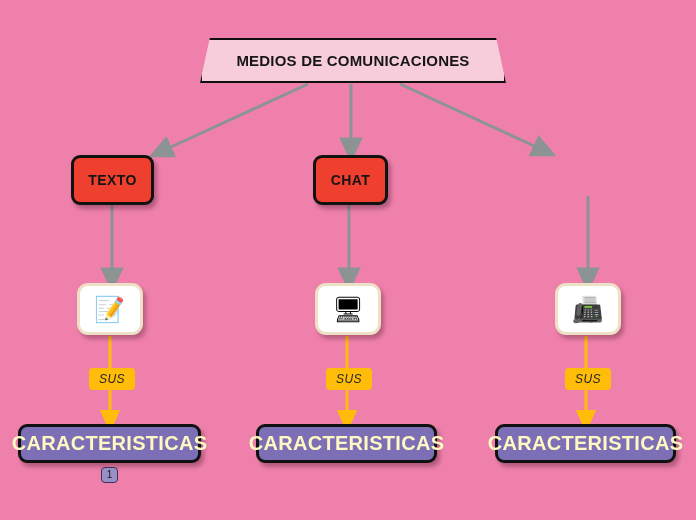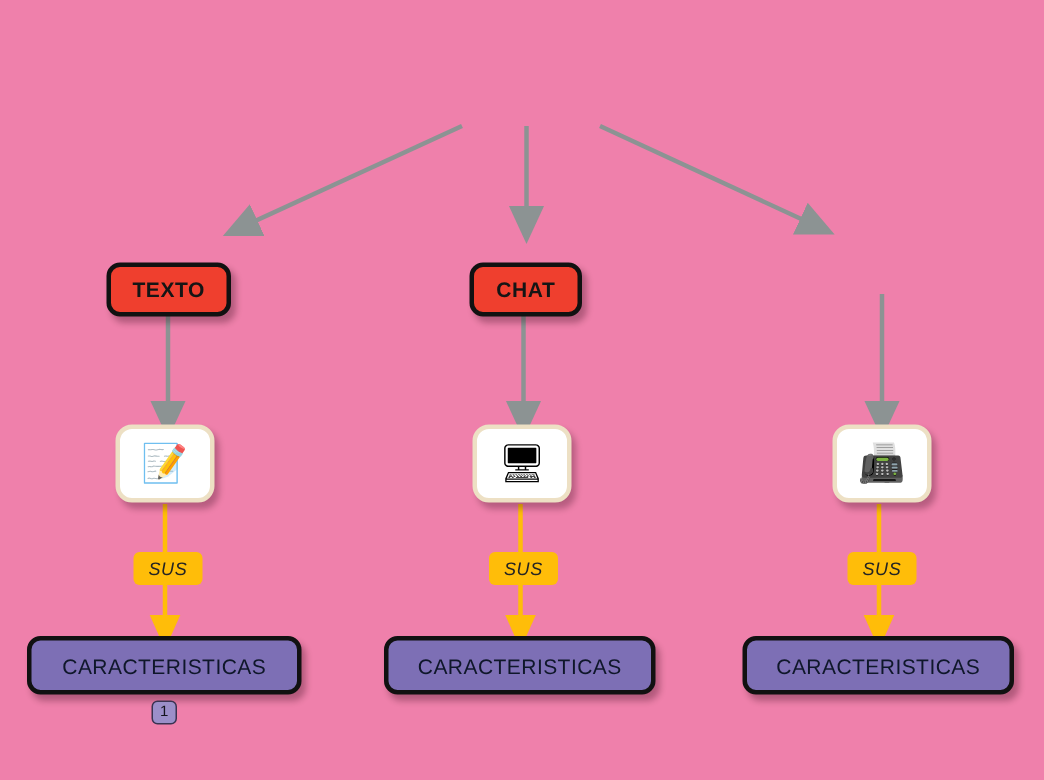--- a/index.html
+++ b/index.html
@@ -52,30 +52,29 @@
     font-size: 15px;
     font-weight: bold;
     color: #161616;
     letter-spacing: 0.2px;
     white-space: nowrap;
   }
 
   
   .cat-node {
     position: absolute;
-    height: 36px;
+    height: 50px;
     background: #ef3f2e;
     border: 3px solid #111111;
     border-radius: 9px;
     box-sizing: border-box;
     display: flex;
     align-items: center;
     justify-content: center;
     box-shadow: 3px 4px 4px rgba(40, 0, 18, 0.30);
-    margin-top: 20px;
   }
   .cat-node .cat-label {
     font-size: 14px;
     font-weight: bold;
     color: #151515;
     letter-spacing: 0.4px;
     white-space: nowrap;
   }
 
   
@@ -125,23 +124,23 @@
     background: #7d6fb5;
     border: 3px solid #111111;
     border-radius: 9px;
     box-sizing: border-box;
     display: flex;
     align-items: center;
     justify-content: center;
     box-shadow: 3px 4px 4px rgba(40, 0, 18, 0.30);
   }
   .leaf-node .leaf-label {
-    font-size: 14px;
-    font-weight: normal;
-    color: #0f172a;
+    font-size: 20px;
+    font-weight: bold;
+    color: #fef9c3;
     letter-spacing: 0.3px;
     white-space: nowrap;
   }
 
   
   .count-badge {
     position: absolute;
     width: 17px;
     height: 16px;
     background: #9b8fc9;
@@ -181,20 +180,24 @@
 
     <line x1="112" y1="196" x2="112" y2="280" stroke="#8c9393" stroke-width="3" marker-end="url(#ah-gray)"></line>
     <line x1="349" y1="196" x2="349" y2="280" stroke="#8c9393" stroke-width="3" marker-end="url(#ah-gray)"></line>
     <line x1="588" y1="196" x2="588" y2="280" stroke="#8c9393" stroke-width="3" marker-end="url(#ah-gray)"></line>
 
     <line x1="110" y1="336" x2="110" y2="422" stroke="#ffbd09" stroke-width="3" marker-end="url(#ah-yellow)"></line>
     <line x1="347" y1="336" x2="347" y2="422" stroke="#ffbd09" stroke-width="3" marker-end="url(#ah-yellow)"></line>
     <line x1="586" y1="336" x2="586" y2="422" stroke="#ffbd09" stroke-width="3" marker-end="url(#ah-yellow)"></line>
   </svg>
 
+  <div class="root-node">
+    <div class="root-shape"></div>
+    <div class="root-label">MEDIOS DE COMUNICACIONES</div>
+  </div>
 
   <div class="cat-node" style="left:71px; top:155px; width:83px;">
     <span class="cat-label">TEXTO</span>
   </div>
   <div class="icon-card" style="left:77px; top:283px;">
     <span class="emoji">📝</span>
   </div>
   <div class="sus-chip" style="left:89px; top:368px;">
     <span class="sus-label">SUS</span>
   </div>

